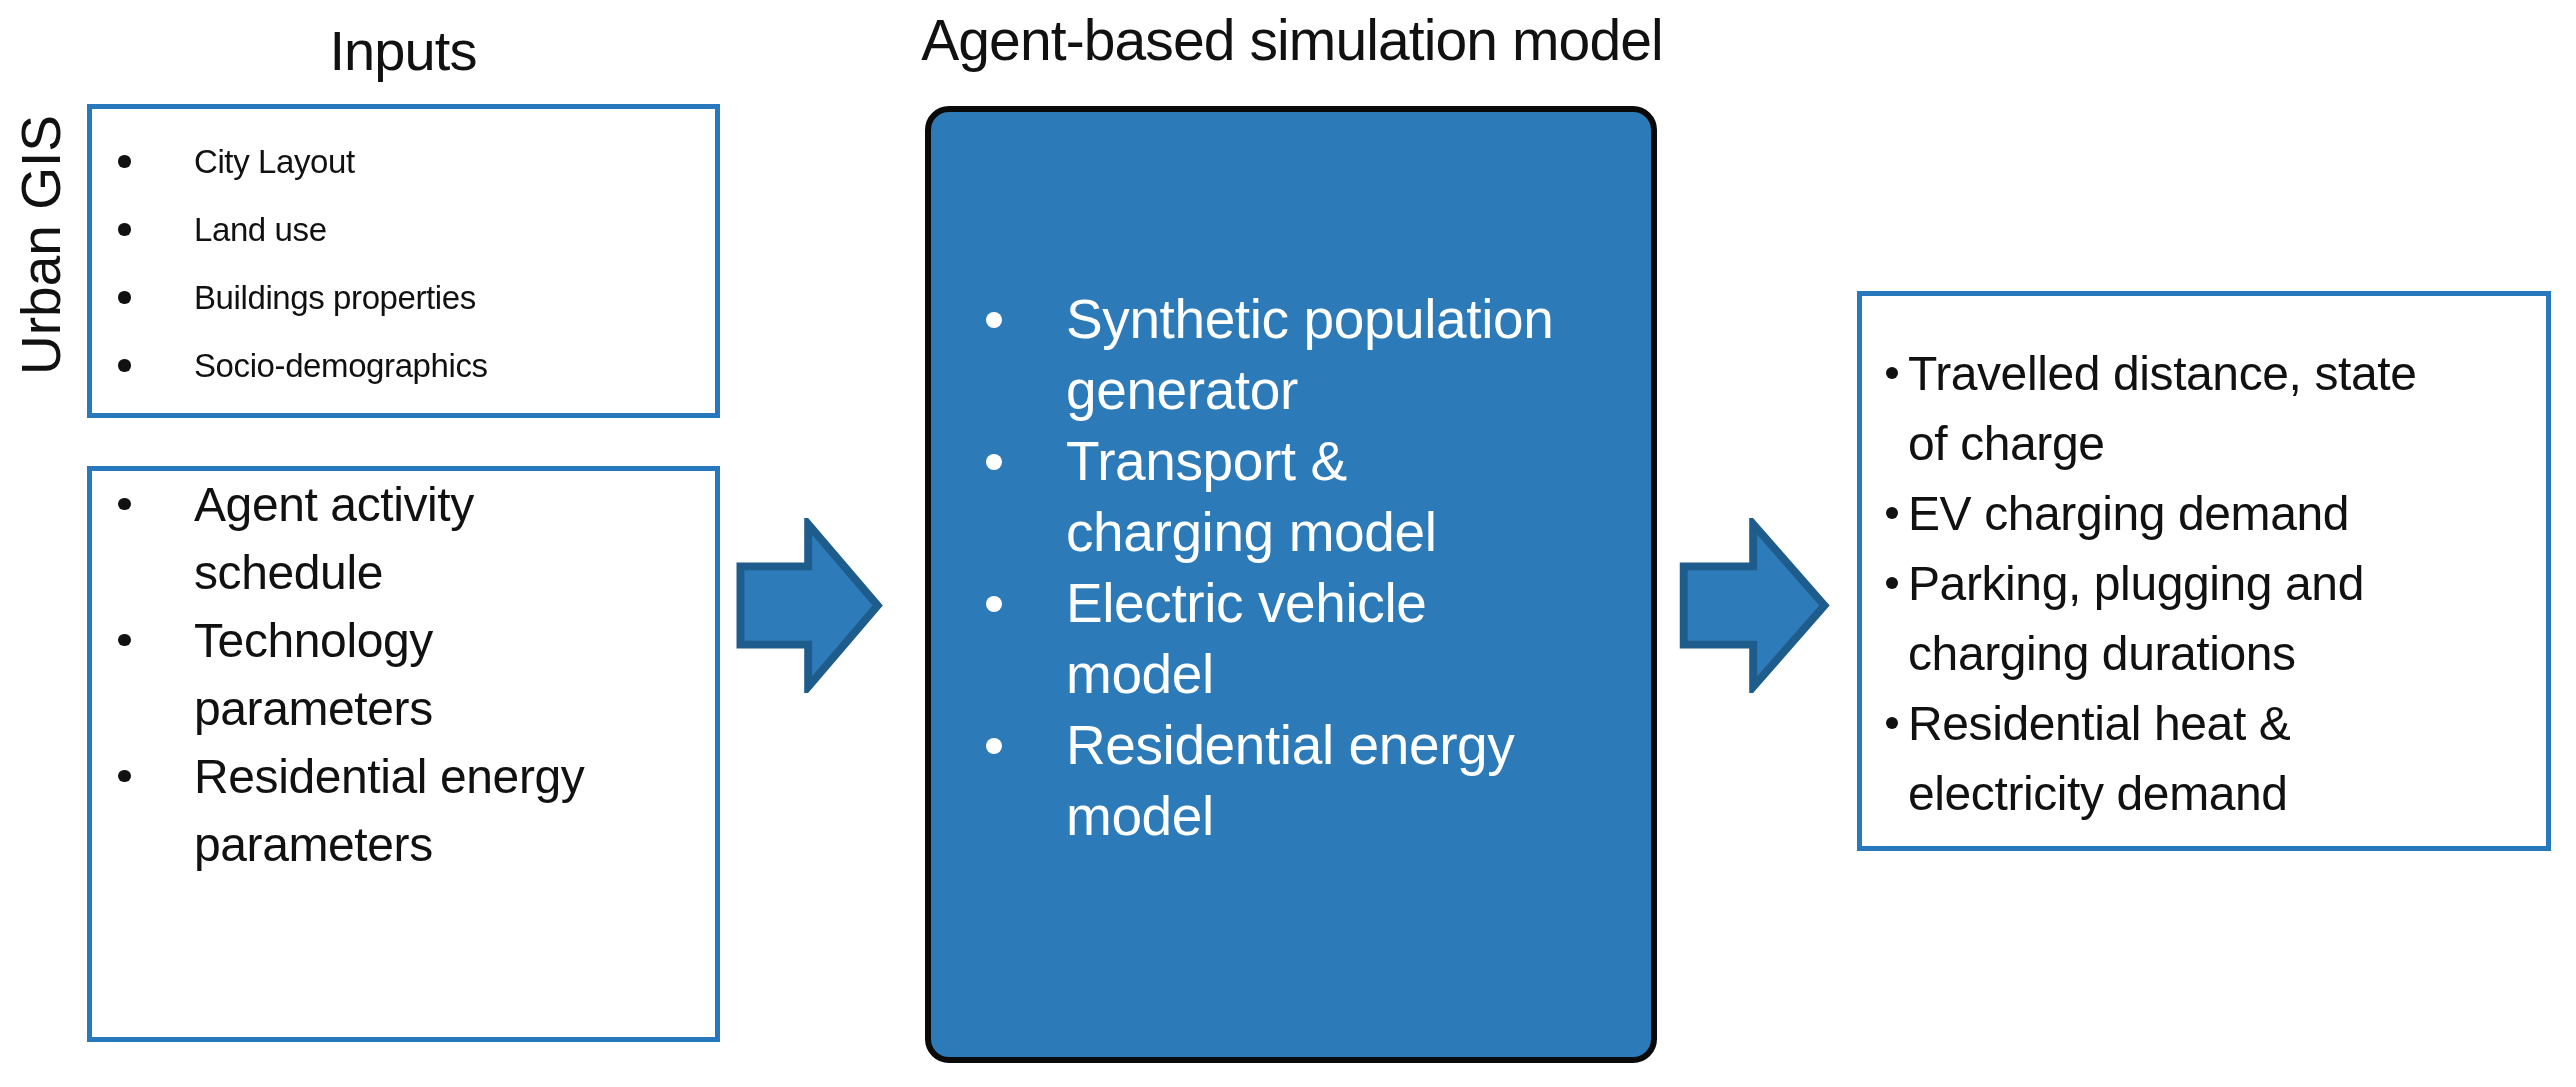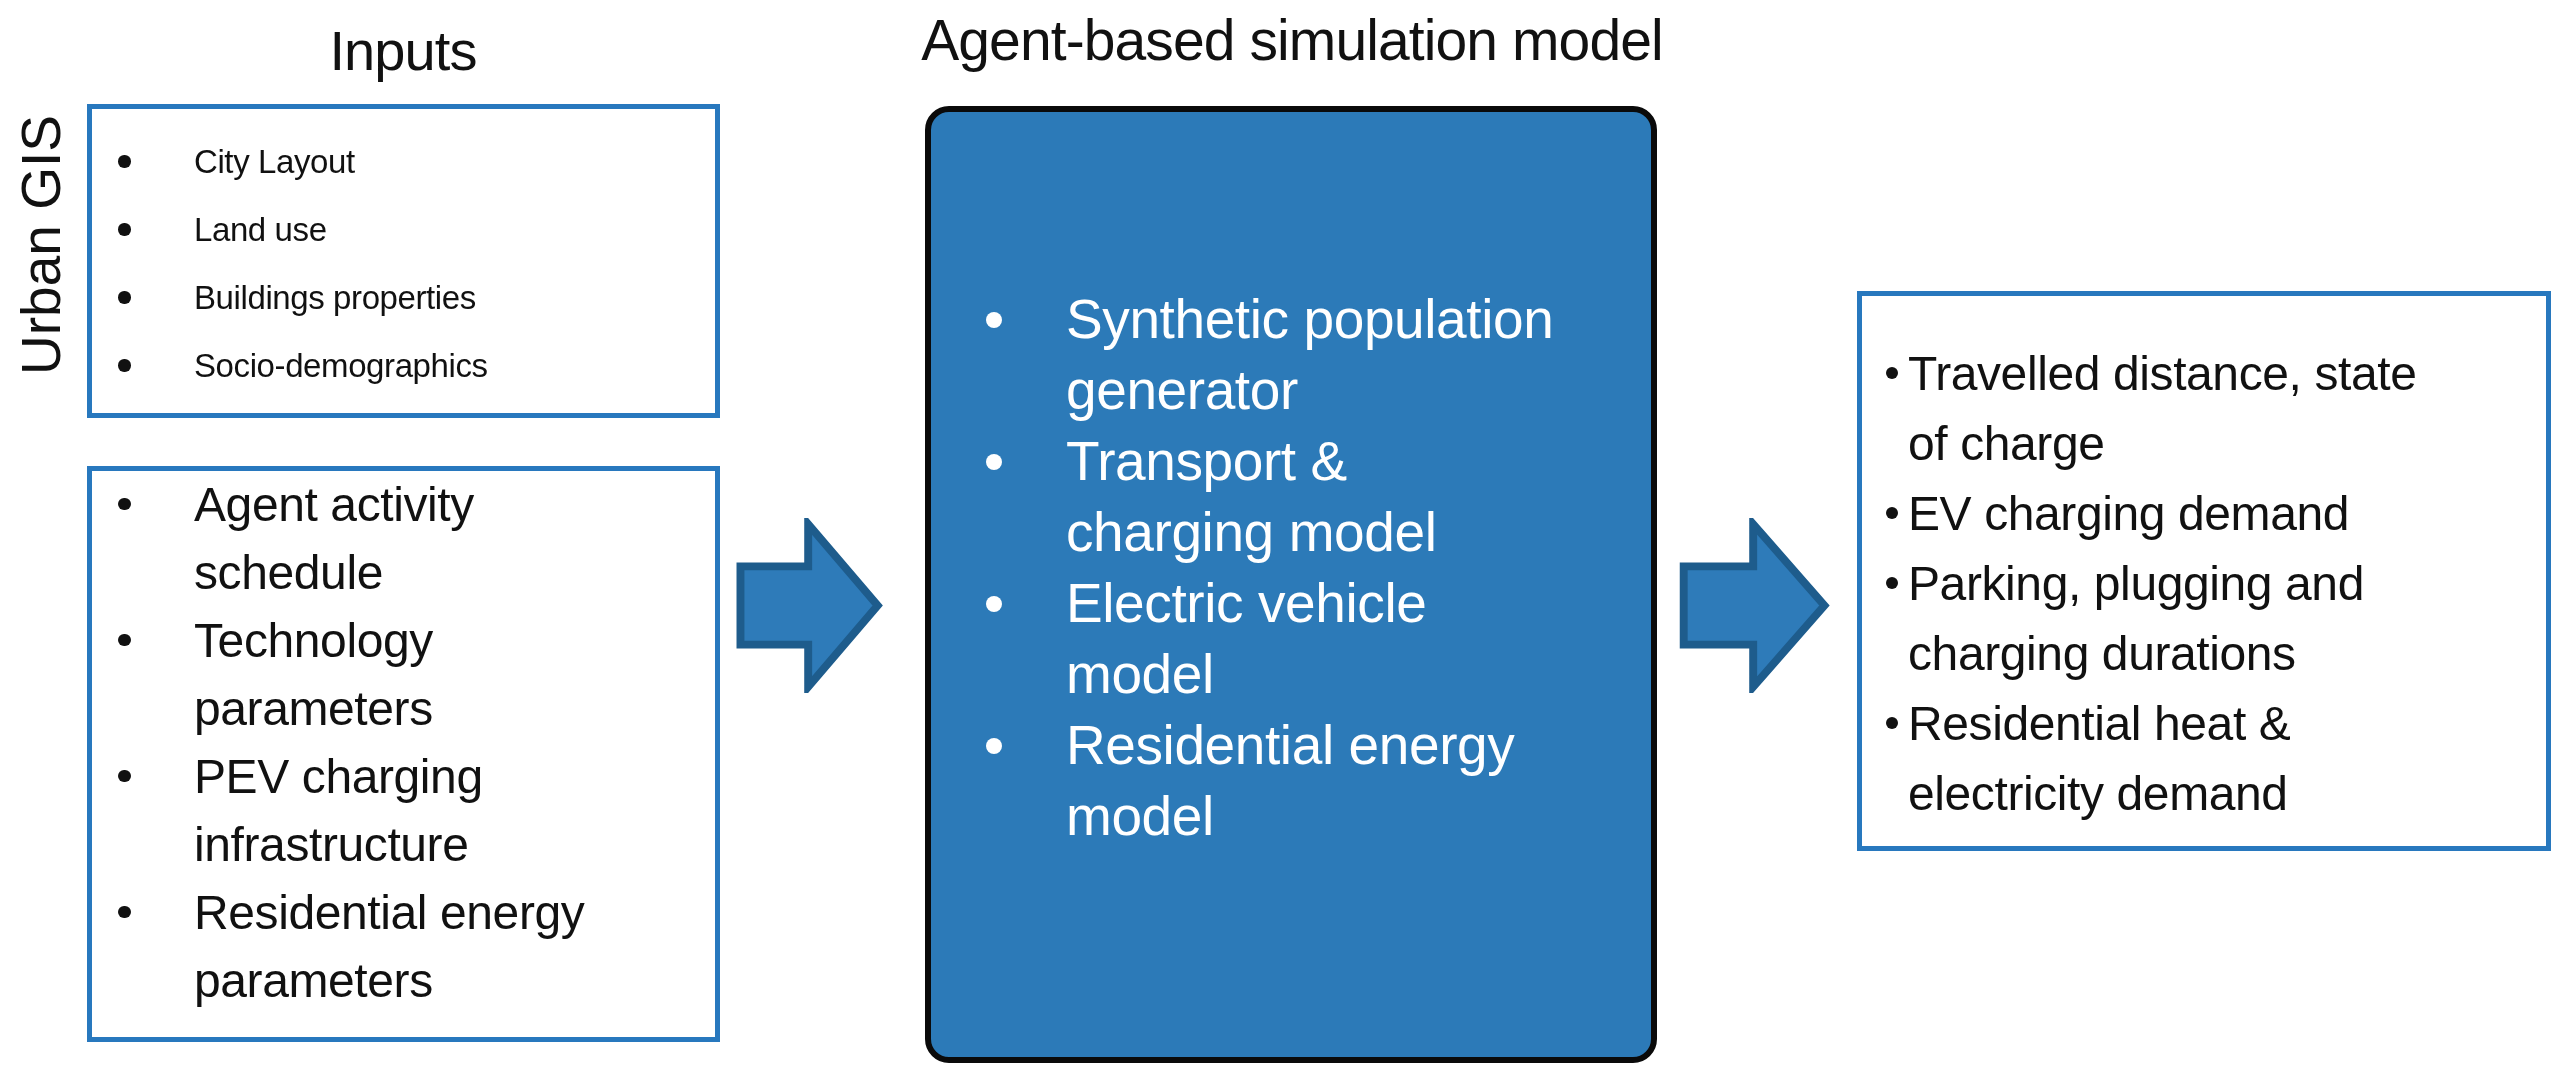--- a/index.html
+++ b/index.html
@@ -140,25 +140,20 @@
         <span class="txt">Agent activity
 schedule</span>
       </div>
       <div class="li">
         <span class="dot"></span>
         <span class="txt">Technology
 parameters</span>
       </div>
       <div class="li">
         <span class="dot"></span>
-        <span class="txt">PEV charging
-infrastructure</span>
-      </div>
-      <div class="li">
-        <span class="dot"></span>
         <span class="txt">Residential energy
 parameters</span>
       </div>
     </div>
   </div>
 
   <svg id="flow-arrow-1" class="arrow" width="147" height="175" viewBox="0 0 167 199">
     <polygon points="5,55 82,55 82,7 161,99.5 82,192 82,144 5,144"></polygon>
   </svg>
 

